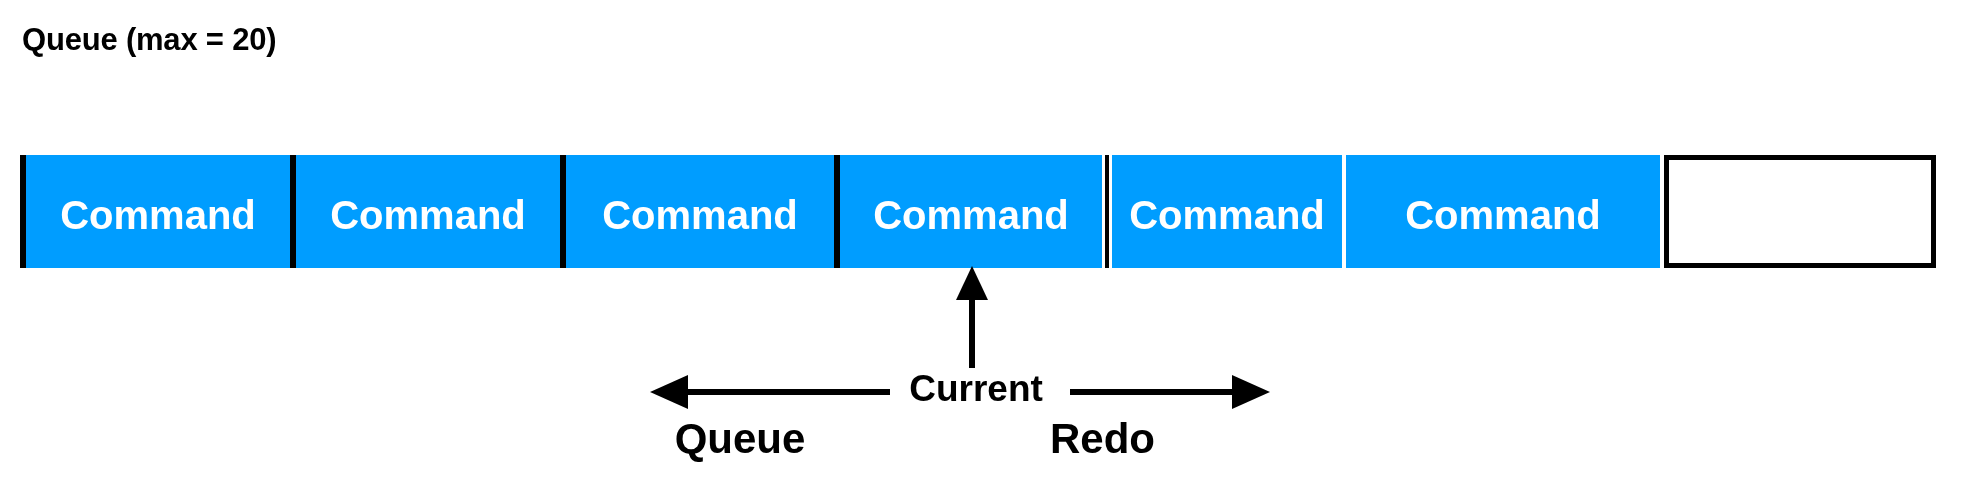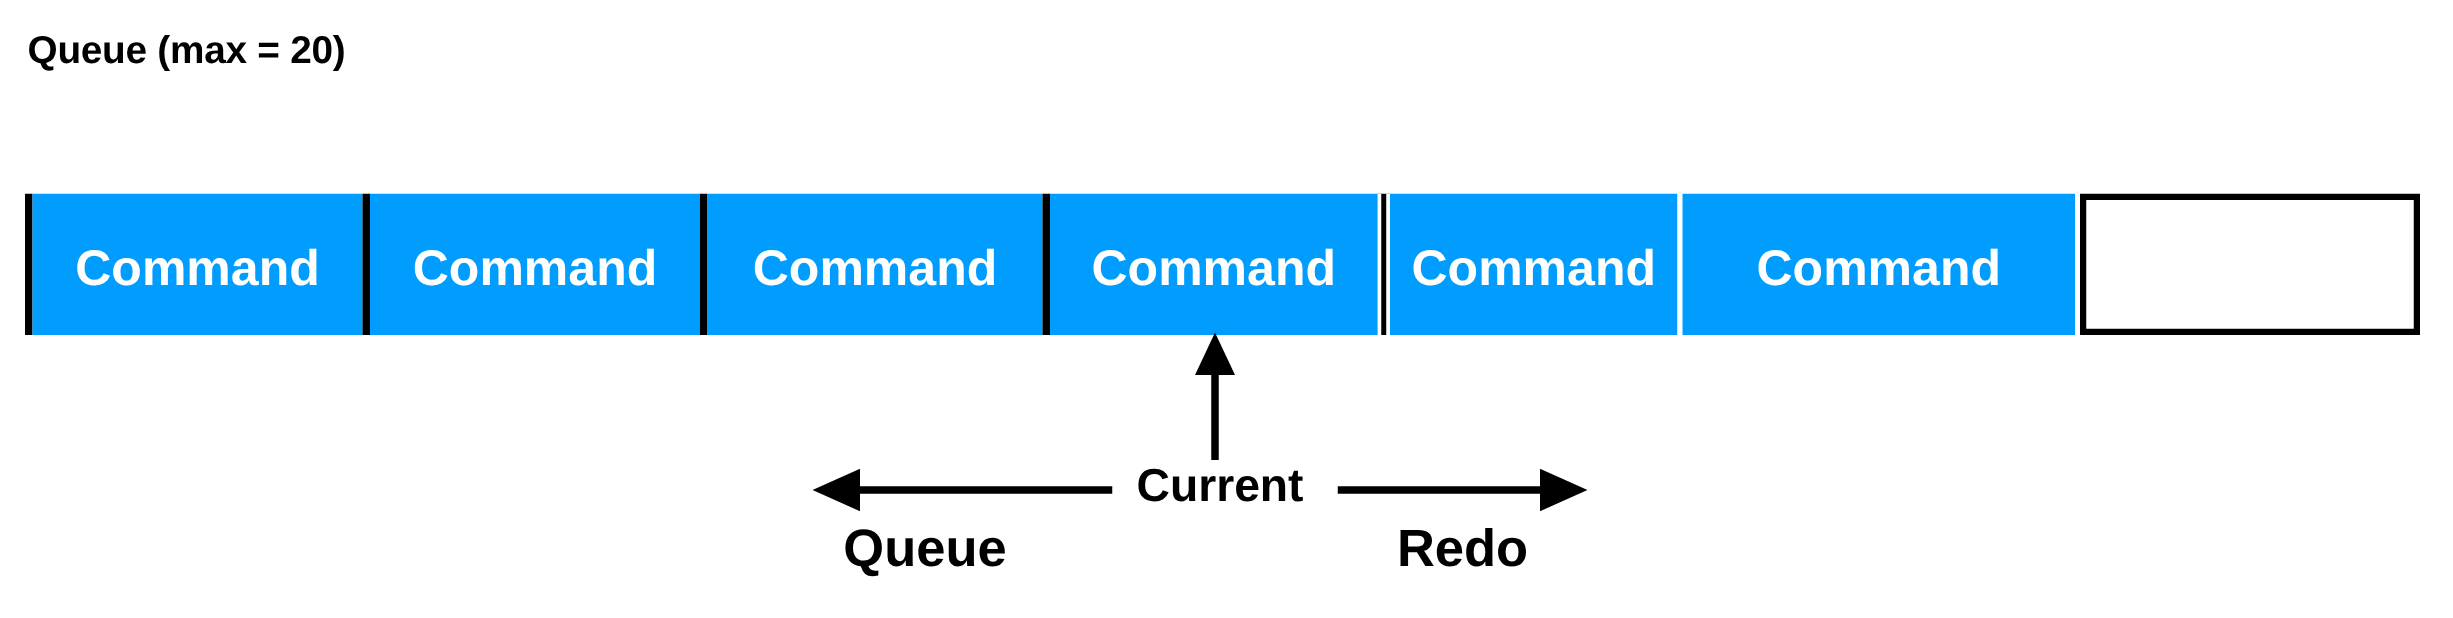--- a/index.html
+++ b/index.html
@@ -143,21 +143,20 @@
     font-size: 42px;
     font-weight: bold;
     color: #000000;
     white-space: nowrap;
   }
   .redo-label {
     position: absolute;
     left: 1050px;
     top: 415px;
     width: 240px;
-    text-align: center;
     font-size: 42px;
     font-weight: bold;
     color: #000000;
     white-space: nowrap;
   }
 </style>
 </head>
 <body>
 
 <div id="diagram-root">

